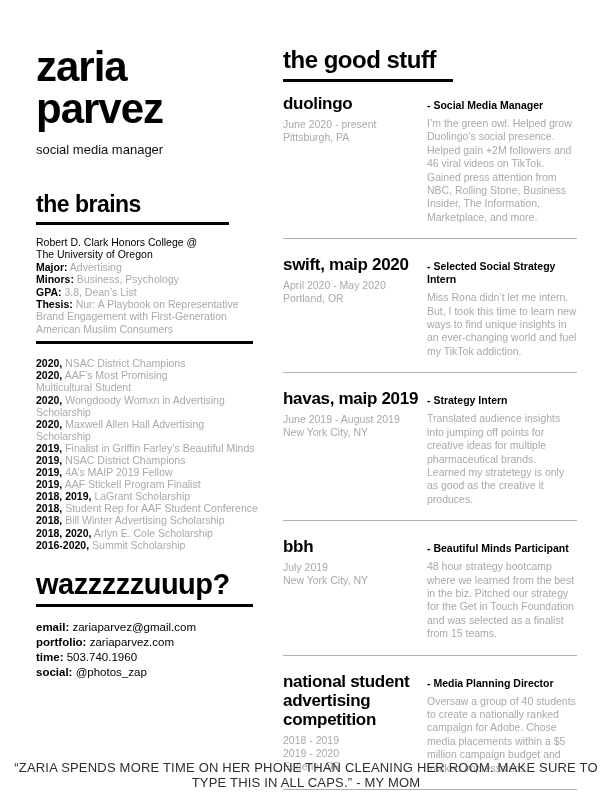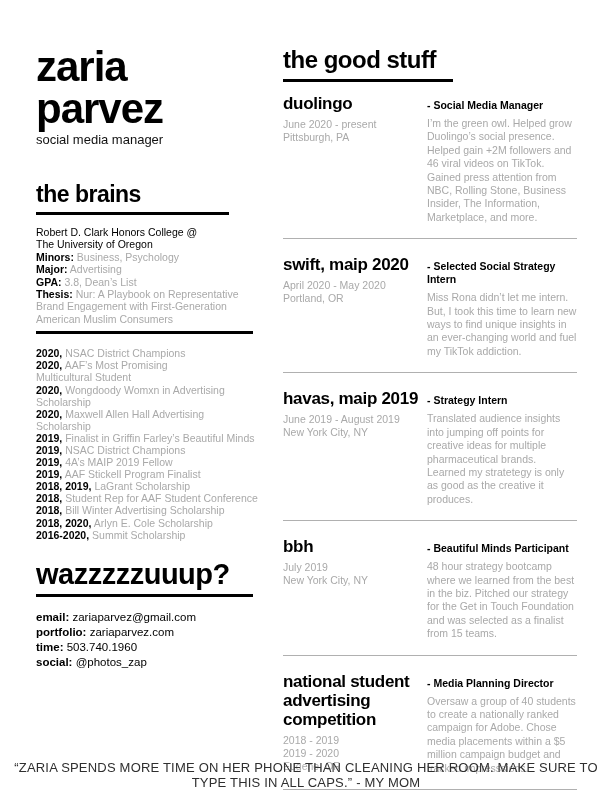--- a/index.html
+++ b/index.html
@@ -5,21 +5,21 @@
   * { margin:0; padding:0; box-sizing:border-box; }
   html,body { background:#e8e8e8; }
   .page {
     position:relative; width:612px; height:792px; margin:0 auto;
     background:#ffffff; font-family:"Liberation Sans","DejaVu Sans",sans-serif;
     color:#000; overflow:hidden;
   }
   
   .left { position:absolute; left:36px; top:46px; width:230px; }
   .name { font-size:42px; font-weight:bold; line-height:42px; letter-spacing:-1px; white-space:pre-line; }
-  .subtitle { font-size:13px; margin-top:2px; color:#111; }
+  .subtitle { font-size:13px; margin-top:12px; color:#111; }
   .sec-head { font-size:23px; font-weight:bold; letter-spacing:-0.5px; line-height:23px; white-space:pre-line; }
   .head-brains { margin-top:36px; }
   .rule { background:#000; height:3px; }
   .rule-brains { width:193px; margin-top:6px; }
   .edu { margin-top:11px; font-size:10.5px; line-height:12.4px; }
   .edu-school { font-weight:normal; white-space:pre-line; }
   .field-label { font-weight:bold; }
   .field-value { color:#a9a9a9; white-space:pre-line; }
   .head-mama { margin-top:24px; }
   .rule-mama { width:217px; margin-top:6px; }
@@ -56,22 +56,22 @@
     <div class="name">zaria
 parvez</div>
     <div class="subtitle">social media manager</div>
 
     <div class="sec-head head-brains">the brains</div>
     <div class="rule rule-brains"></div>
 
     <div class="edu">
       <div class="edu-school">Robert D. Clark Honors College @
 The University of Oregon</div>
+      <div><span class="field-label">Major:</span> <span class="field-value">Advertising</span></div>
       <div><span class="field-label">Minors:</span> <span class="field-value">Business, Psychology</span></div>
-      <div><span class="field-label">Major:</span> <span class="field-value">Advertising</span></div>
       <div><span class="field-label">GPA:</span> <span class="field-value">3.8, Dean’s List</span></div>
       <div><span class="field-label">Thesis:</span> <span class="field-value">Nur: A Playbook on Representative
 Brand Engagement with First-Generation
 American Muslim Consumers</span></div>
     </div>
 
     <div class="rule rule-mama"></div>
 
     <div class="awards">
       <div class="award"><span class="award-years">2020,</span> <span class="award-text">NSAC District Champions</span></div>

